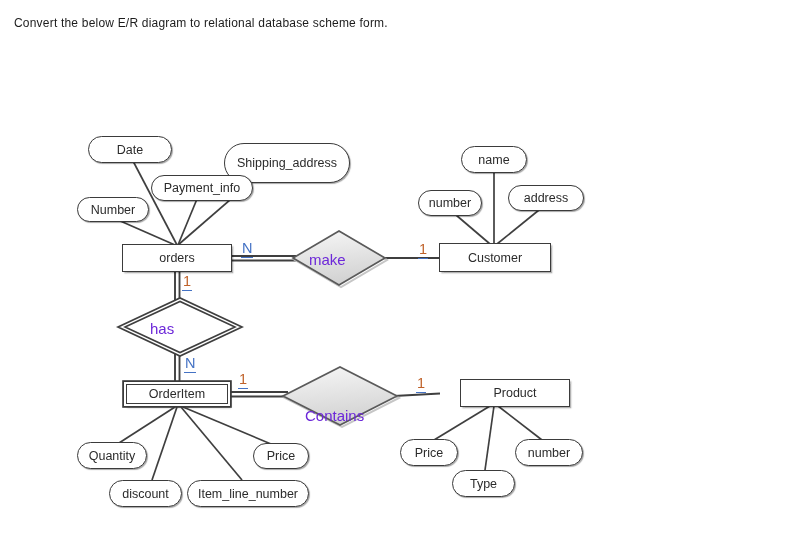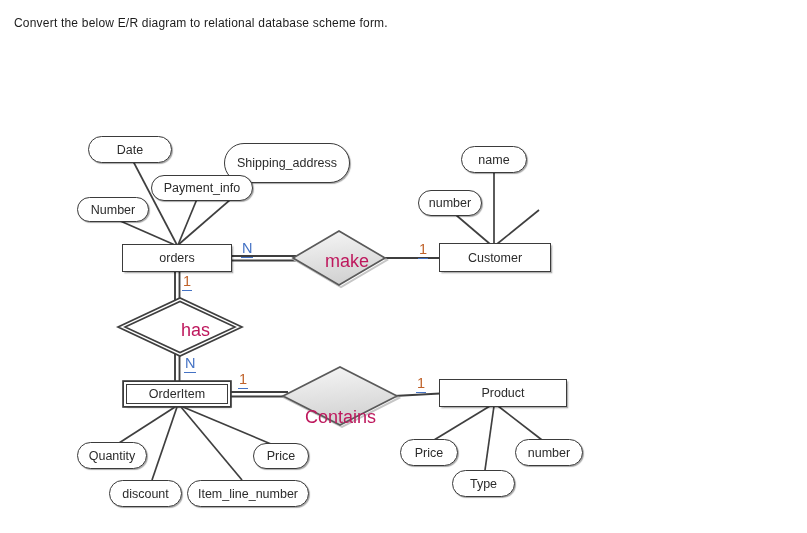--- a/index.html
+++ b/index.html
@@ -19,21 +19,21 @@
   }
   .entity{
     border:1.8px solid #3b3b3b;
     box-shadow:1.5px 1.5px 1.5px rgba(0,0,0,0.3);
   }
   .entity-weak{
     border:1.6px solid #3b3b3b;
     box-shadow:0 0 0 2px #ffffff, 0 0 0 3.8px #3b3b3b, 2px 2.5px 2px 1px rgba(0,0,0,0.25);
   }
   .key{text-underline-offset:2px;}
-  .diamond-label{position:absolute;text-align:right;font-size:18px;color:#be185d;}
+  .diamond-label{position:absolute;text-align:left;font-size:15px;color:#6d28d9;}
   .card{
     position:absolute;font-size:14.5px;line-height:1.05;padding:0 1px 1px 1px;
     border-bottom:1.6px solid #4472c4;font-weight:400;
   }
   .card-n{color:#4472c4;}
   .card-1{color:#c0622a;}
 </style>
 </head>
 <body>
 
@@ -98,33 +98,34 @@
       <polygon points="118,327 180,298 242,327 180,356" fill="#ffffff" stroke="#3f3f3f" stroke-width="1.7"></polygon>
       <polygon points="125,327 180,301.5 235,327 180,352.5" fill="none" stroke="#3f3f3f" stroke-width="1.6"></polygon>
 
       <polygon points="283,396 340,367 397,396 340,425" fill="url(#diamondGrad)" stroke="#5a5a5a" stroke-width="1.7"></polygon>
     </g>
   </svg>
 
   <div class="node entity" style="left:122px;top:244px;width:110px;height:28px;">orders</div>
   <div class="node entity" style="left:439px;top:243px;width:112px;height:29px;">Customer</div>
   <div class="node entity-weak node" style="left:126px;top:384px;width:102px;height:20px;">OrderItem</div>
-  <div class="node entity" style="left:439px;top:379px;width:128px;height:28px;">Product</div>
+  <div class="node entity" style="left:460px;top:379px;width:110px;height:28px;">Product</div>
 
   <div class="diamond-label" style="left:309px;top:251px;width:60px;">make</div>
   <div class="diamond-label" style="left:150px;top:320px;width:60px;">has</div>
   <div class="diamond-label" style="left:305px;top:389px;width:70px;margin-top:18px;">Contains</div>
 
   <div class="node attr" style="left:88px;top:136px;width:84px;height:27px;">Date</div>
   <div class="node attr" style="left:224px;top:143px;width:126px;height:40px;">Shipping_address</div>
   <div class="node attr" style="left:151px;top:175px;width:102px;height:26px;">Payment_info</div>
   <div class="node attr key" style="left:77px;top:197px;width:72px;height:25px;">Number</div>
 
   <div class="node attr" style="left:461px;top:146px;width:66px;height:27px;">name</div>
   <div class="node attr key" style="left:418px;top:190px;width:64px;height:26px;">number</div>
+  <div class="node attr" style="left:508px;top:185px;width:76px;height:26px;">address</div>
 
   <div class="node attr" style="left:77px;top:442px;width:70px;height:27px;">Quantity</div>
   <div class="node attr" style="left:109px;top:480px;width:73px;height:27px;">discount</div>
   <div class="node attr key" style="left:187px;top:480px;width:122px;height:27px;">Item_line_number</div>
   <div class="node attr" style="left:253px;top:443px;width:56px;height:26px;">Price</div>
 
   <div class="node attr" style="left:400px;top:439px;width:58px;height:27px;">Price</div>
   <div class="node attr" style="left:452px;top:470px;width:63px;height:27px;">Type</div>
   <div class="node attr key" style="left:515px;top:439px;width:68px;height:27px;">number</div>
 

